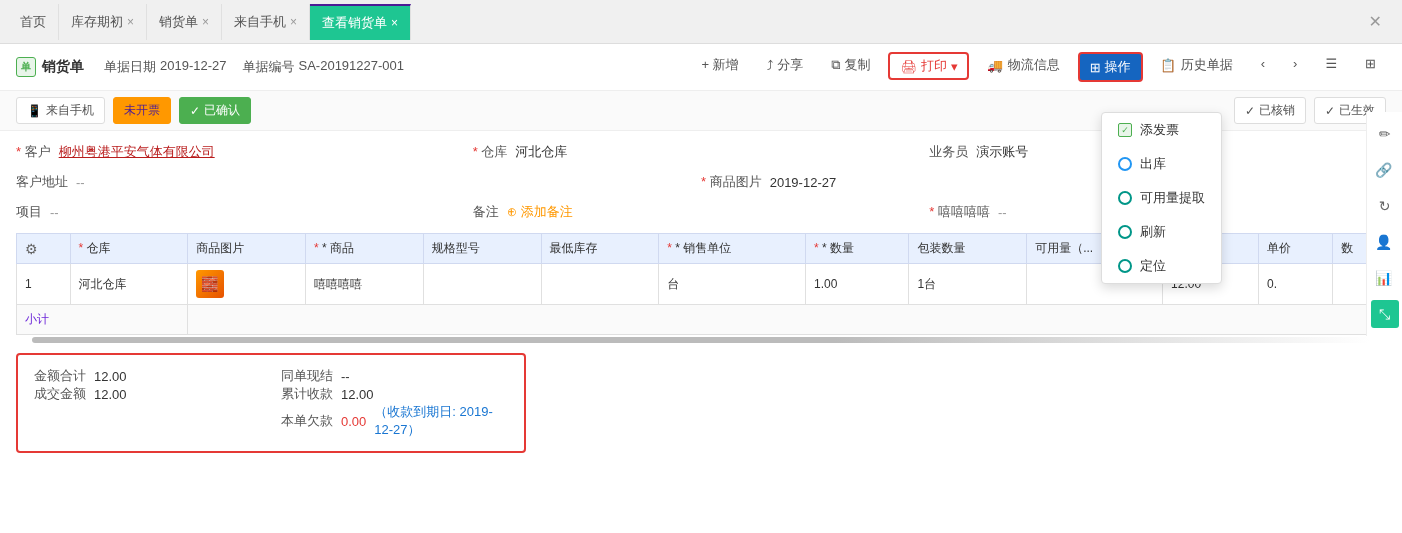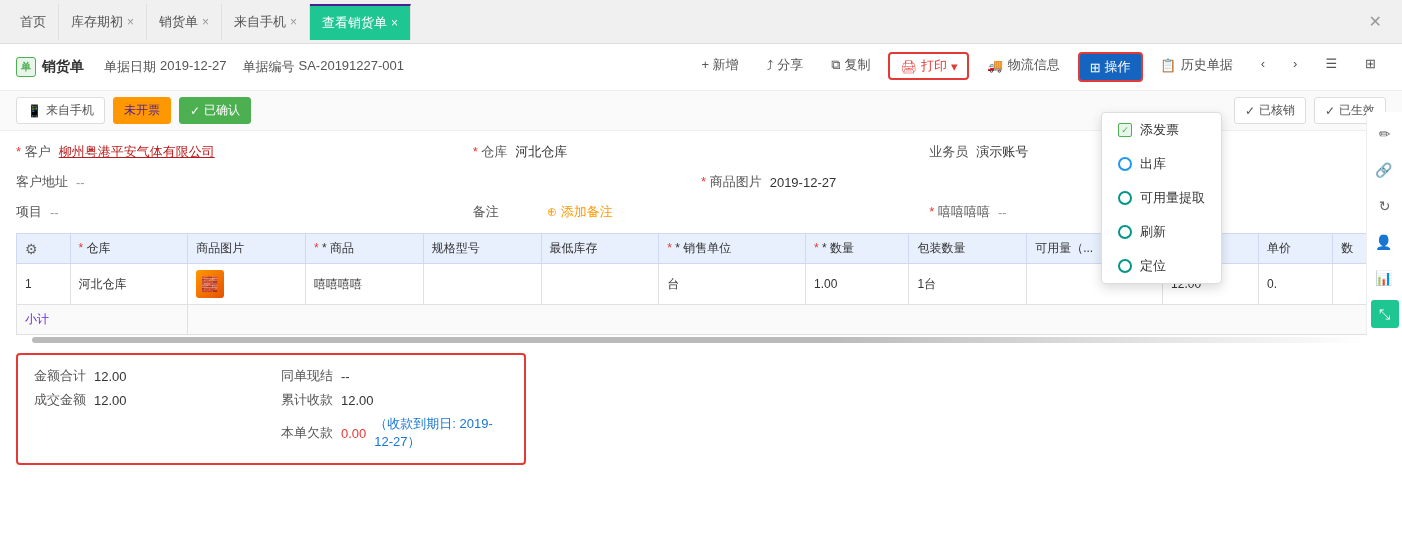--- a/index.html
+++ b/index.html
@@ -199,21 +199,21 @@
       border-radius: 4px;
       padding: 12px 16px;
       background: #fff;
       margin: 8px 16px;
       max-width: 510px;
     }
     .payment-title { font-weight: bold; font-size: 14px; margin-bottom: 10px; }
     .payment-grid {
       display: grid;
       grid-template-columns: 1fr 1fr;
-      gap: 6px 20px;
+      gap: 0 20px;
     }
     .payment-item { display: flex; align-items: center; gap: 8px; font-size: 13px; }
     .payment-item-label { color: #555; white-space: nowrap; }
     .payment-item-value { color: #333; }
     .payment-item-value.overdue { color: #e53935; }
     .payment-item-value.date-link { color: #1976d2; }
 
     
     .dropdown-menu {
       position: absolute;
@@ -425,21 +425,21 @@
           <span class="form-value">2019-12-27</span>
         </div>
       </div>
       <div class="form-row">
         <div class="form-field">
           <span class="form-label">项目</span>
           <span class="form-dash">--</span>
         </div>
         <div class="form-field">
           <span class="form-label">备注</span>
-          <span style="color:#ff9800; cursor:pointer;margin-left:40px;">
+          <span style="color:#ff9800; cursor:pointer;">
             <span>⊕ </span>
             <span>添加备注</span>
           </span>
         </div>
         <div class="form-field">
           <span class="form-label required">嘻嘻嘻嘻</span>
           <span class="form-dash">--</span>
         </div>
       </div>
     </div>

